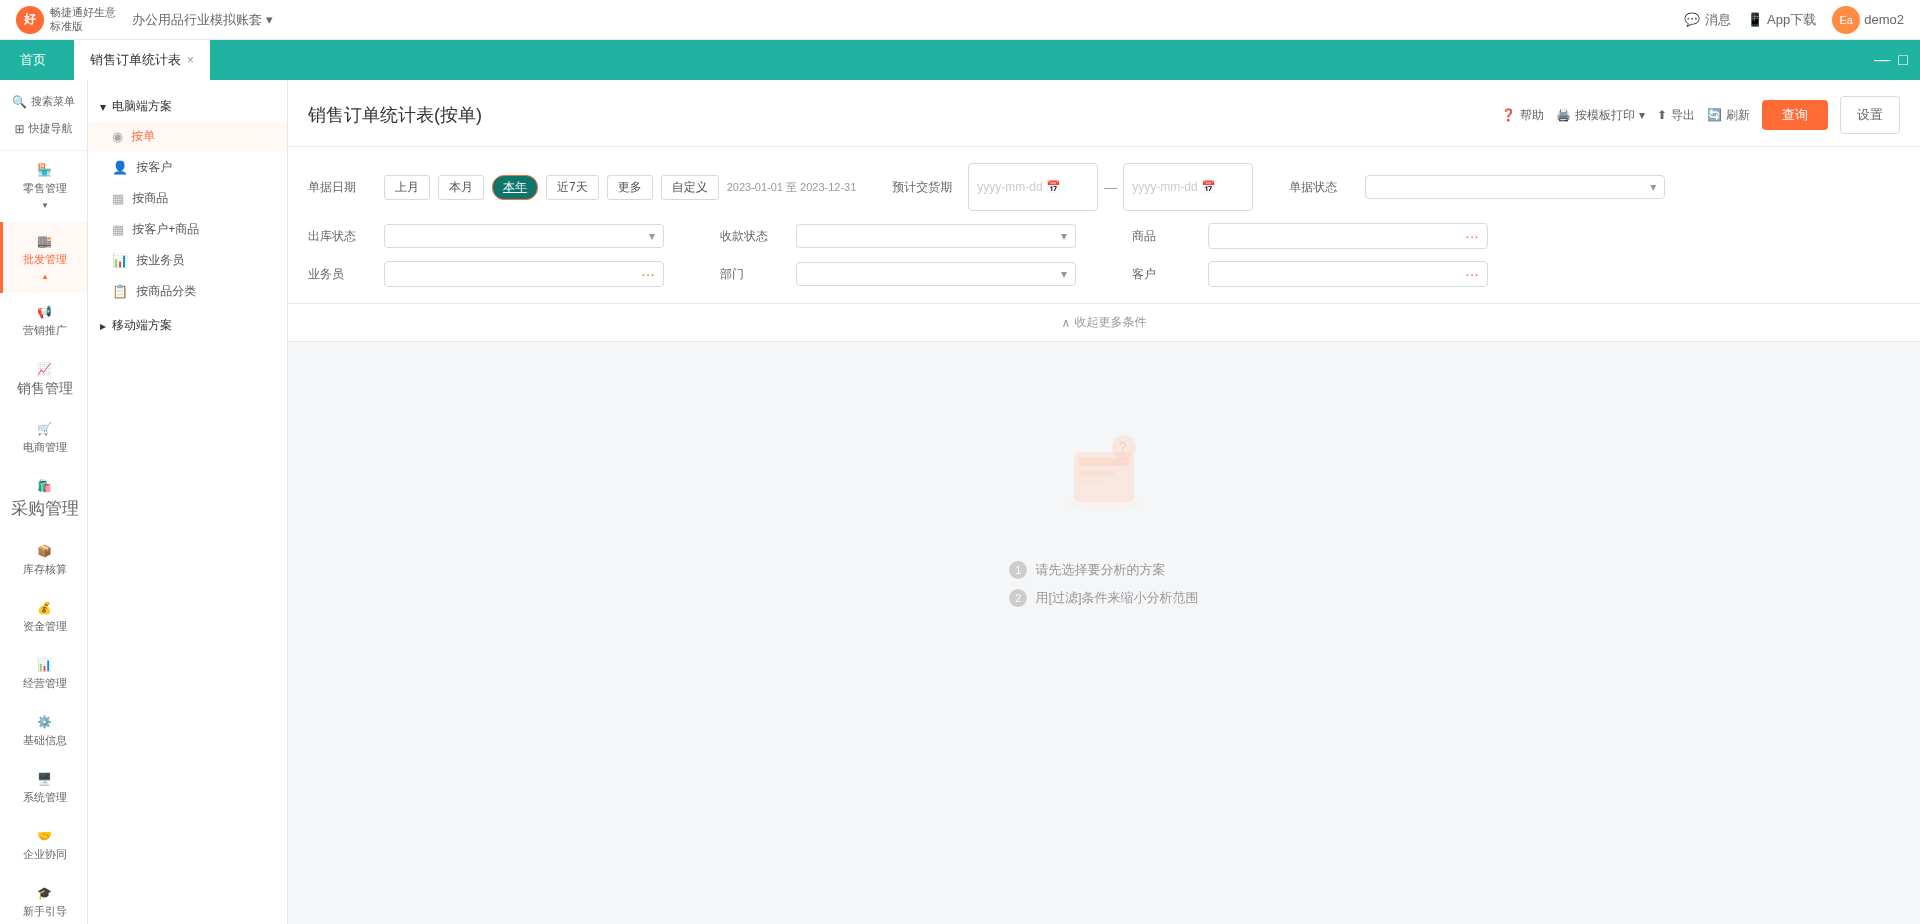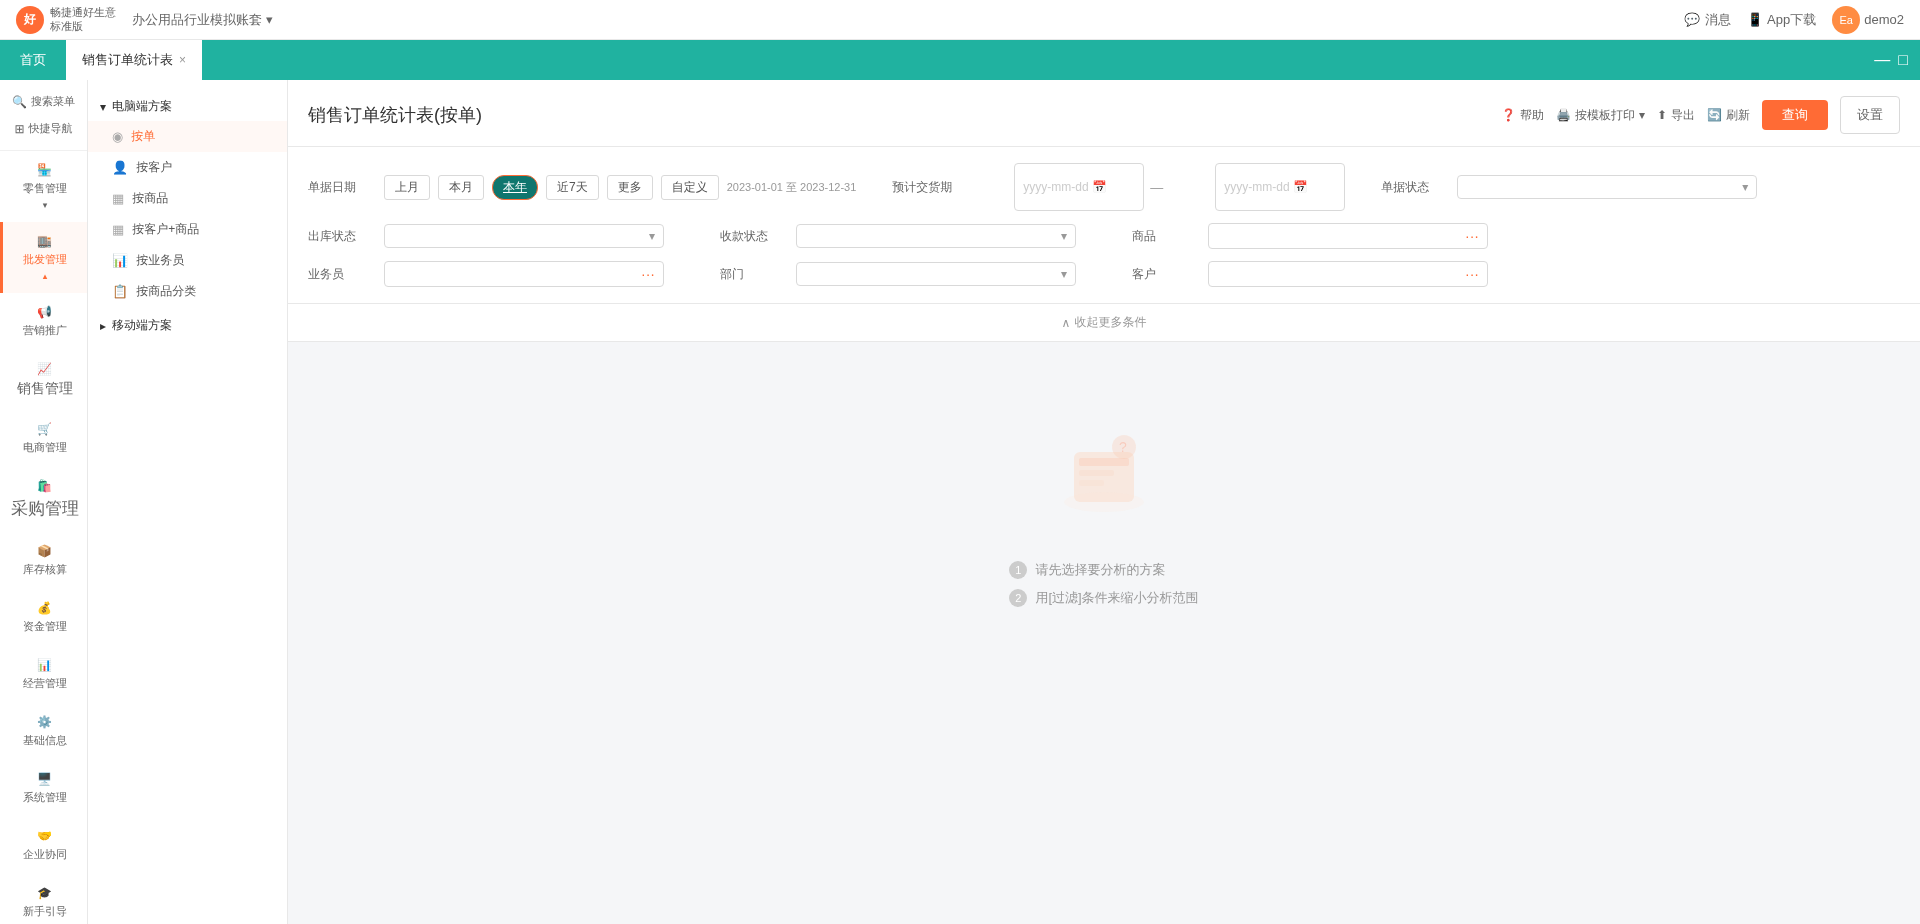--- a/index.html
+++ b/index.html
@@ -10,21 +10,21 @@
     .top-bar-left { display: flex; align-items: center; gap: 8px; }
     .logo-area { display: flex; align-items: center; gap: 6px; }
     .logo-icon { width: 28px; height: 28px; background: #ff6b35; border-radius: 50%; display: flex; align-items: center; justify-content: center; color: white; font-size: 12px; font-weight: bold; }
     .logo-text { font-size: 11px; color: #666; line-height: 1.2; }
     .app-selector { display: flex; align-items: center; gap: 4px; color: #666; font-size: 13px; cursor: pointer; padding: 0 8px; }
     .top-bar-right { display: flex; align-items: center; gap: 16px; color: #666; font-size: 13px; }
     .top-bar-right-item { display: flex; align-items: center; gap: 4px; cursor: pointer; }
     .avatar { width: 28px; height: 28px; background: #ff8c42; border-radius: 50%; display: flex; align-items: center; justify-content: center; color: white; font-size: 11px; }
 
     
-    .tab-bar { height: 40px; background: #20b2a0; display: flex; align-items: center; padding: 0 0; flex-shrink: 0; }
+    .tab-bar { height: 40px; background: #20b2a0; display: flex; align-items: center; padding: 0 0; flex-shrink: 0; gap: 8px; }
     .tab-home { padding: 0 20px; height: 100%; display: flex; align-items: center; color: white; font-size: 13px; cursor: pointer; }
     .tab-item { padding: 0 16px; height: 100%; display: flex; align-items: center; background: white; color: #333; font-size: 13px; cursor: pointer; gap: 6px; position: relative; }
     .tab-item .close-btn { font-size: 12px; color: #999; cursor: pointer; }
     .tab-bar-right { margin-left: auto; display: flex; align-items: center; gap: 8px; padding-right: 12px; }
     .tab-bar-icon { color: white; font-size: 16px; cursor: pointer; }
 
     
     .main-area { display: flex; flex: 1; overflow: hidden; }
 
     
@@ -67,21 +67,21 @@
     .filter-row { display: flex; align-items: center; gap: 16px; margin-bottom: 12px; flex-wrap: wrap; }
     .filter-row:last-child { margin-bottom: 0; }
     .filter-label { font-size: 12px; color: #666; white-space: nowrap; min-width: 60px; }
     .filter-date-group { display: flex; align-items: center; gap: 8px; }
     .date-btn { padding: 3px 10px; border: 1px solid #d9d9d9; border-radius: 3px; font-size: 12px; cursor: pointer; color: #555; background: white; }
     .date-btn.active { background: #0f766e; color: white; border-color: #ff6b35; border-radius: 12px; text-decoration: underline; }
     .date-range-text { font-size: 11px; color: #999; }
     .filter-select { display: flex; align-items: center; gap: 4px; border: 1px solid #d9d9d9; border-radius: 4px; padding: 4px 8px; font-size: 12px; color: #999; background: white; cursor: pointer; min-width: 150px; }
     .filter-select-wide { min-width: 300px; }
     .date-input-group { display: flex; align-items: center; gap: 6px; }
-    .date-input { border: 1px solid #d9d9d9; border-radius: 4px; padding: 16px 8px; font-size: 12px; color: #999; background: white; display: flex; align-items: center; gap: 4px; min-width: 130px; margin-left: 46px; }
+    .date-input { border: 1px solid #d9d9d9; border-radius: 4px; padding: 16px 8px; font-size: 12px; color: #999; background: white; display: flex; align-items: center; gap: 4px; min-width: 130px; }
     .date-sep { color: #999; }
     .ellipsis-btn { color: #ff6b35; font-size: 14px; cursor: pointer; }
 
     
     .collapse-bar { display: flex; align-items: center; justify-content: center; padding: 10px; background: #fff; border-bottom: 1px solid #e8e8e8; cursor: pointer; color: #999; font-size: 12px; gap: 4px; }
 
     
     .empty-state { display: flex; flex-direction: column; align-items: center; justify-content: center; padding: 80px 20px; color: #999; }
     .empty-icon { font-size: 80px; margin-bottom: 20px; opacity: 0.4; }
     .empty-steps { text-align: left; }

